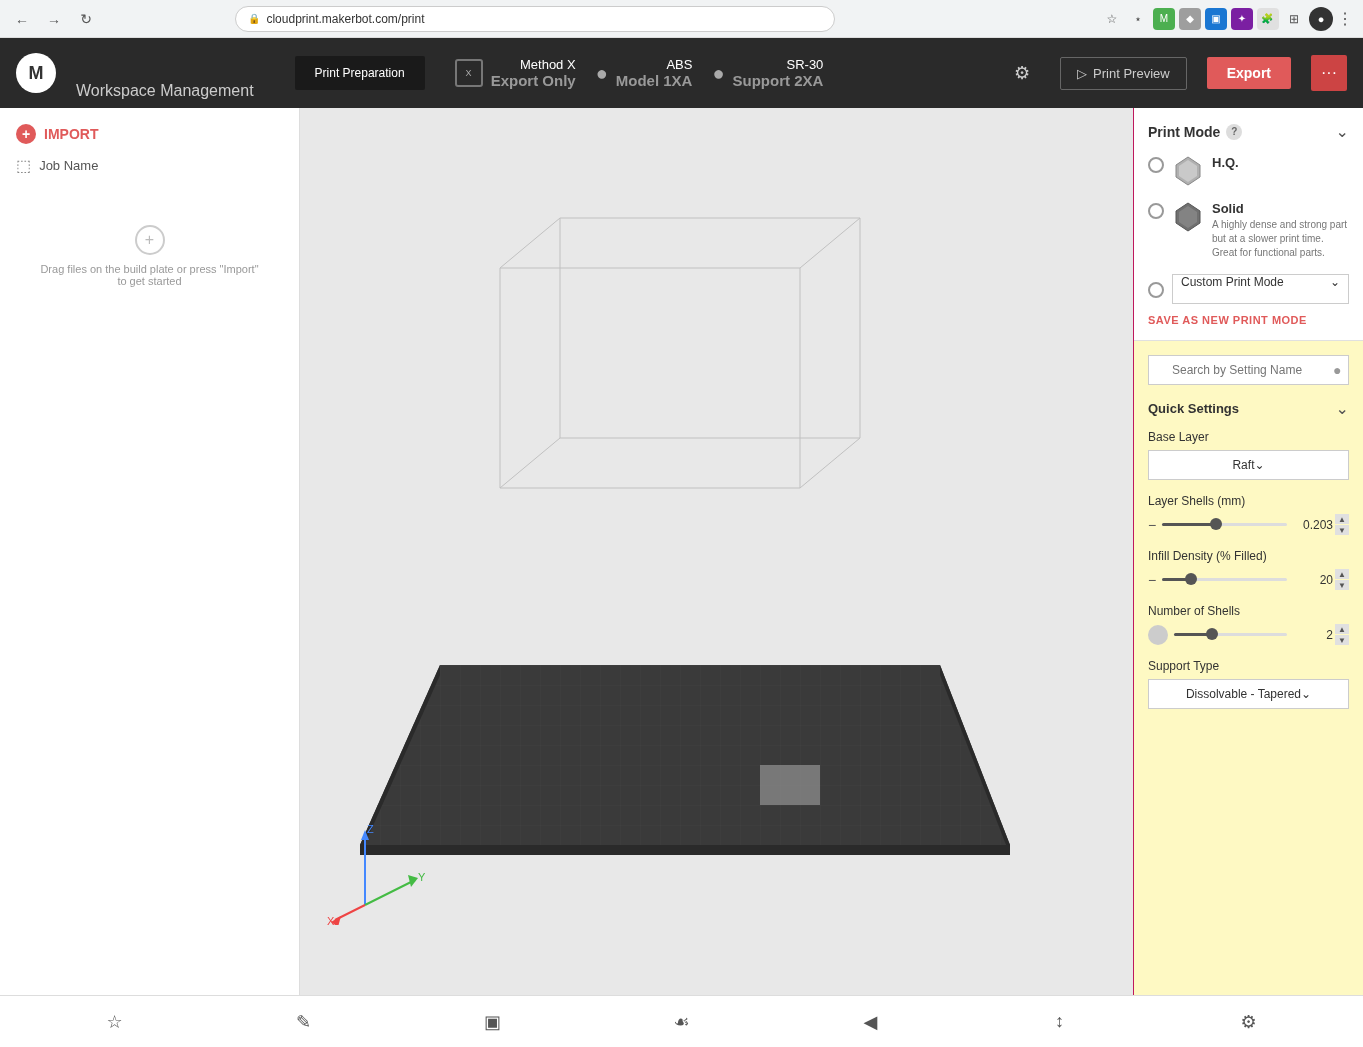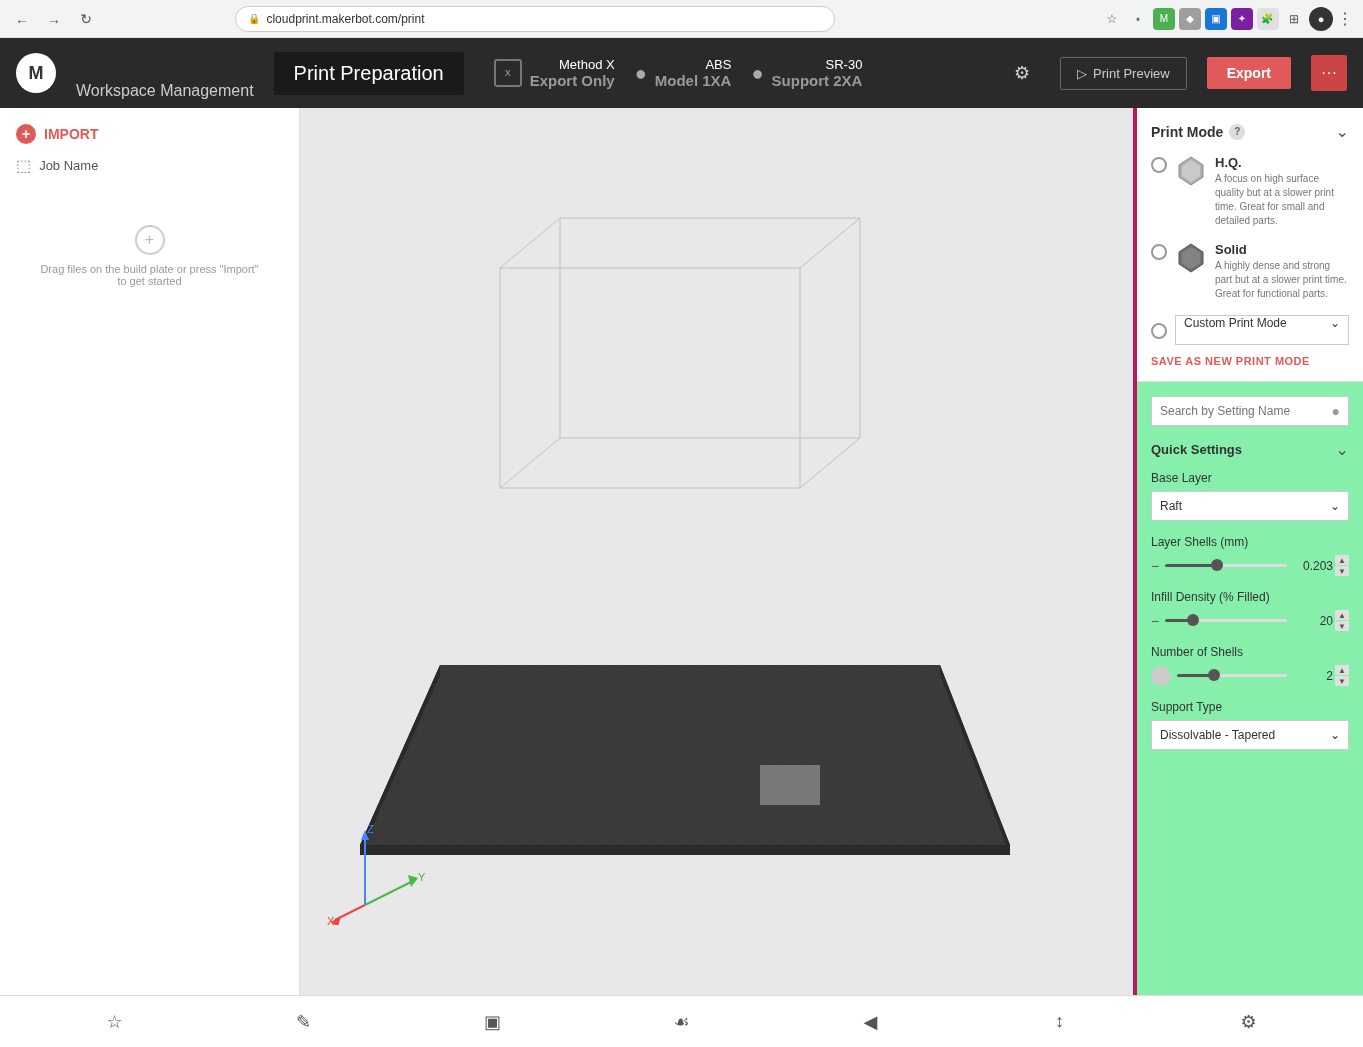--- a/index.html
+++ b/index.html
@@ -51,22 +51,22 @@
     .makerbot-logo {
       width: 40px; height: 40px; border-radius: 50%;
       background: white; display: flex; align-items: center; justify-content: center;
       color: #333; font-size: 18px; font-weight: bold; flex-shrink: 0;
     }
     .workspace-management {
       font-size: 16px; color: #ccc; cursor: pointer; white-space: nowrap; margin-top: 36px;
     }
     .print-preparation-btn {
       background: #1a1a1a; color: white; border: none;
-      padding: 10px 20px; font-size: 20px; cursor: pointer;
-      border-radius: 2px; white-space: nowrap;
+      padding: 10px 20px; font-size: 12px; cursor: pointer;
+      border-radius: 2px; white-space: nowrap; margin-left: 21px;
     }
     .header-machine-info {
       display: flex; align-items: center; gap: 20px; margin-left: 10px;
     }
     .machine-card {
       display: flex; align-items: center; gap: 8px; color: #ccc; font-size: 12px;
     }
     .machine-icon {
       width: 28px; height: 28px; border: 2px solid #777; border-radius: 3px;
       display: flex; align-items: center; justify-content: center; font-size: 9px; color: #aaa;
@@ -137,22 +137,22 @@
     .canvas-area {
       flex: 1;
       background: #e8e8e8;
       position: relative;
       overflow: hidden;
     }
 
     
     .right-panel {
       width: 230px;
-      background: #86efac;
-      border-left: 4px solid #be185d;
+      background: #fef9c3;
+      border-left: 1px solid #be185d;
       flex-shrink: 0;
       overflow-y: auto;
       font-size: 12px;
     }
 
     
     .panel-section {
       background: white;
       border-bottom: 1px solid #e0e0e0;
       padding: 14px;
@@ -205,37 +205,37 @@
       color: #e05a5a; cursor: pointer; letter-spacing: 0.5px;
     }
 
     
     .settings-panel {
       padding: 14px;
     }
     .search-box {
       display: flex; align-items: center;
       border: 1px solid #ccc; background: white;
-      padding: 6px 8px; margin-bottom: 14px;
+      padding: 6px 23px; gap: 6px; margin-bottom: 14px;
     }
     .search-input {
       flex: 1; border: none; background: none; font-size: 12px; color: #999; outline: none;
     }
     .search-icon { font-size: 14px; color: #999; }
 
     .quick-settings-header {
       display: flex; align-items: center; justify-content: space-between; margin-bottom: 12px;
     }
     .quick-settings-title { font-size: 13px; font-weight: 600; color: #333; }
 
     .setting-group { margin-bottom: 14px; }
     .setting-label { font-size: 12px; color: #333; margin-bottom: 6px; }
     .setting-dropdown {
       width: 100%; height: 30px; border: 1px solid #ccc; background: white;
-      display: flex; align-items: center; justify-content: space-between;
+      display: flex; align-items: center; justify-content: center;
       padding: 0 8px; font-size: 12px; color: #333; cursor: pointer;
     }
     .setting-slider-row {
       display: flex; align-items: center; gap: 6px;
     }
     .slider-minus {
       font-size: 14px; color: #555; cursor: pointer; flex-shrink: 0;
     }
     .slider-track {
       flex: 1; height: 3px; background: #ddd; border-radius: 2px; position: relative;
@@ -443,21 +443,20 @@
         <div class="print-mode-option">
           <div class="mode-radio"></div>
           <div class="mode-icon">
             <svg viewBox="0 0 32 32">
               <polygon points="16,2 28,10 28,22 16,30 4,22 4,10" fill="#b0b0b0" stroke="#888" stroke-width="1"></polygon>
               <polygon points="16,5 25,11 25,21 16,27 7,21 7,11" fill="#d0d0d0" opacity="0.8"></polygon>
             </svg>
           </div>
           <div class="mode-info">
             <div class="mode-name">H.Q.</div>
-            <div class="mode-desc">A focus on high surface quality but at a slower print time. Great for small and detailed parts.</div>
           </div>
         </div>
 
         <div class="print-mode-option">
           <div class="mode-radio"></div>
           <div class="mode-icon">
             <svg viewBox="0 0 32 32">
               <polygon points="16,2 28,10 28,22 16,30 4,22 4,10" fill="#707070" stroke="#555" stroke-width="1"></polygon>
               <polygon points="16,5 25,11 25,21 16,27 7,21 7,11" fill="#888" opacity="0.8"></polygon>
             </svg>

